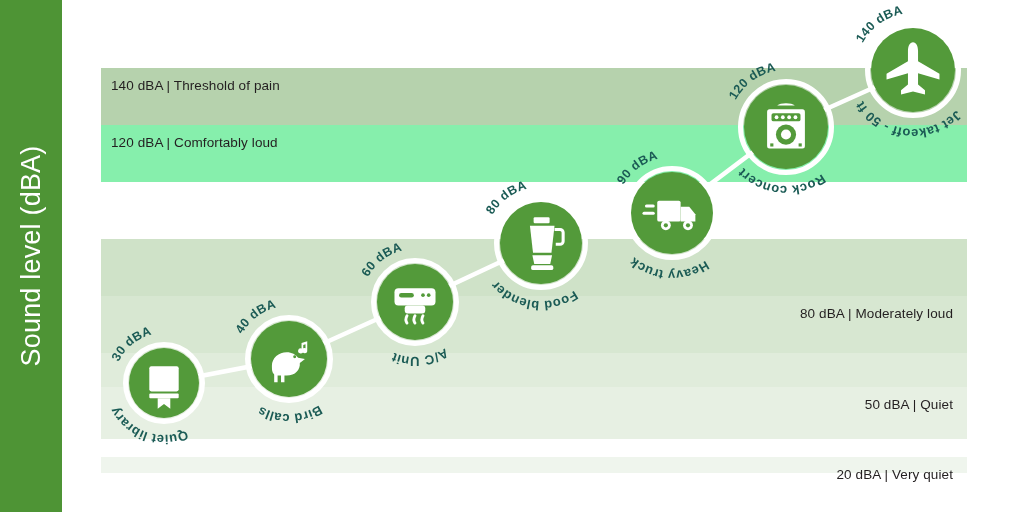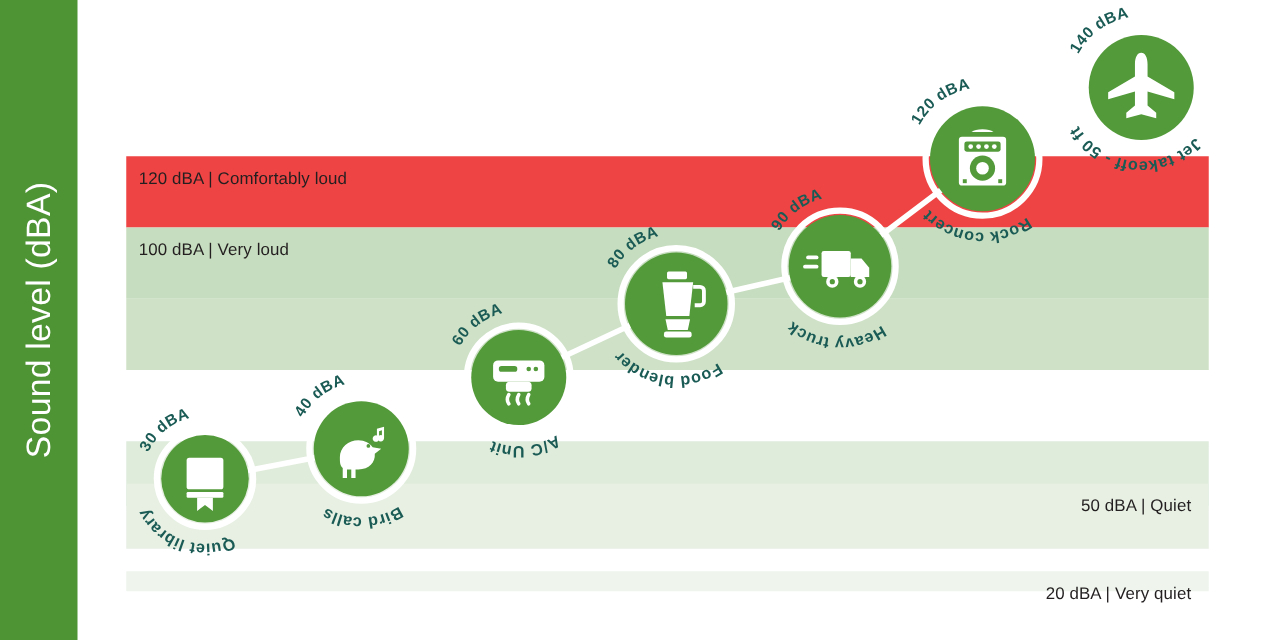--- a/index.html
+++ b/index.html
@@ -91,27 +91,30 @@
 </style>
 </head>
 <body>
 
 <div id="sidebar-band">
   <div id="sidebar-title">Sound level (dBA)</div>
 </div>
 
 <div id="plot">
 
-    <div class="band" style="top: 57px; height: 57px; background: #ef4444; padding-left: 16px;">
+<div class="band" style="top: 0px; height: 57px; background: rgb(182, 210, 173);">
+      <div class="band-label left">140 dBA | Threshold of pain</div>
+    </div>
+    <div class="band" style="top: 57px; height: 57px; background: #86efac; padding-left: 16px;">
       <div class="band-label left">120 dBA | Comfortably loud</div>
     </div>
-    <div class="band" style="top: 114px; height: 57px; background: rgb(199, 221, 191);">
-      <div class="band-label left">100 dBA | Very loud</div>
-    </div>
     <div class="band" style="top: 171px; height: 57px; background: rgb(207, 226, 200);"></div>
+    <div class="band" style="top: 228px; height: 57px; background: rgb(215, 231, 209);">
+      <div class="band-label right">80 dBA | Moderately loud</div>
+    </div>
     <div class="band" style="top: 285px; height: 52px; background: rgb(224, 236, 219);"></div>
     <div class="band" style="top: 319px; height: 52px; background: rgb(231, 240, 227);">
       <div class="band-label right">50 dBA | Quiet</div>
     </div>
     <div class="band" style="top: 389px; height: 16px; background: rgb(239, 245, 237);">
       <div class="band-label right">20 dBA | Very quiet</div>
     </div>
   </div>
 
 <svg id="overlay" viewBox="0 0 1024 512">

